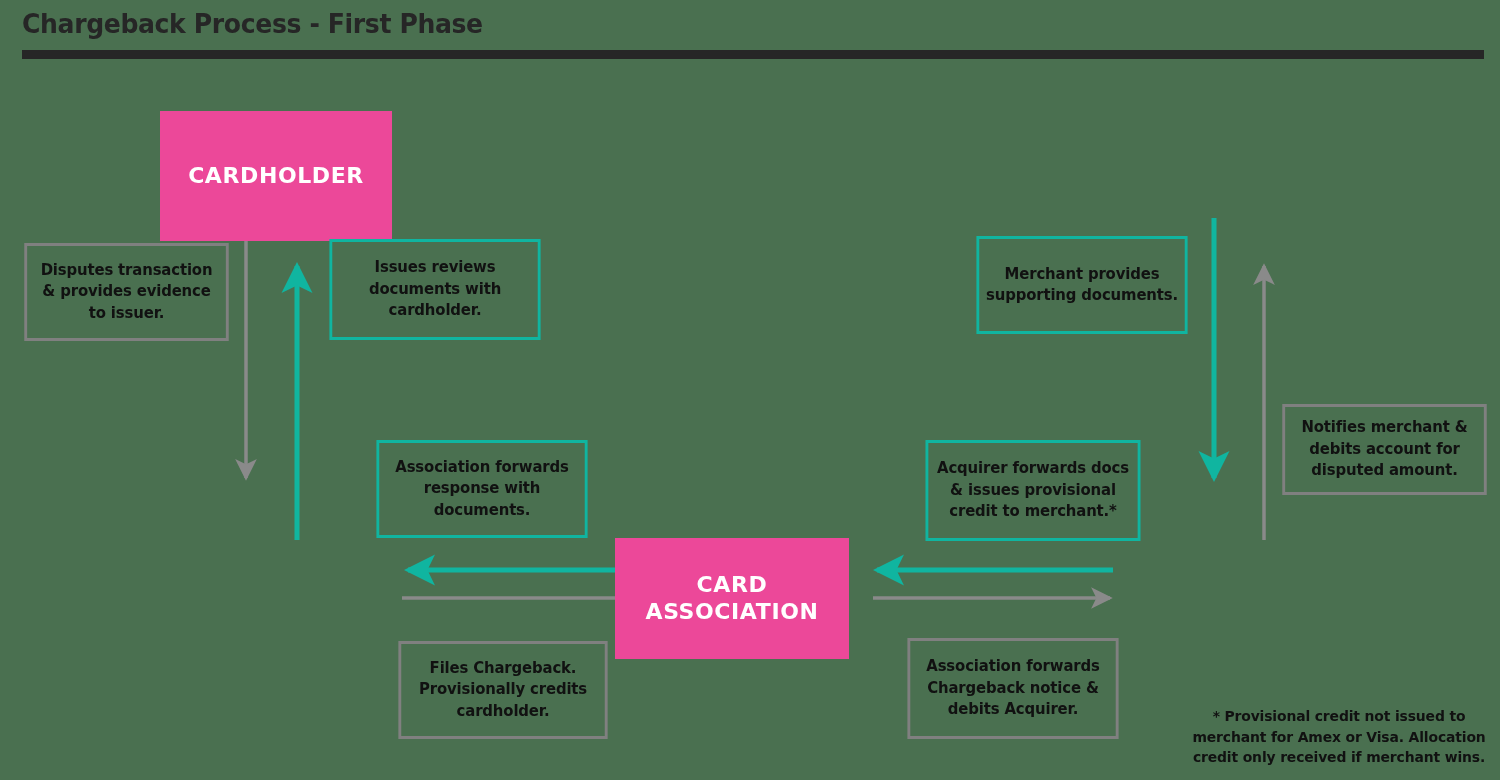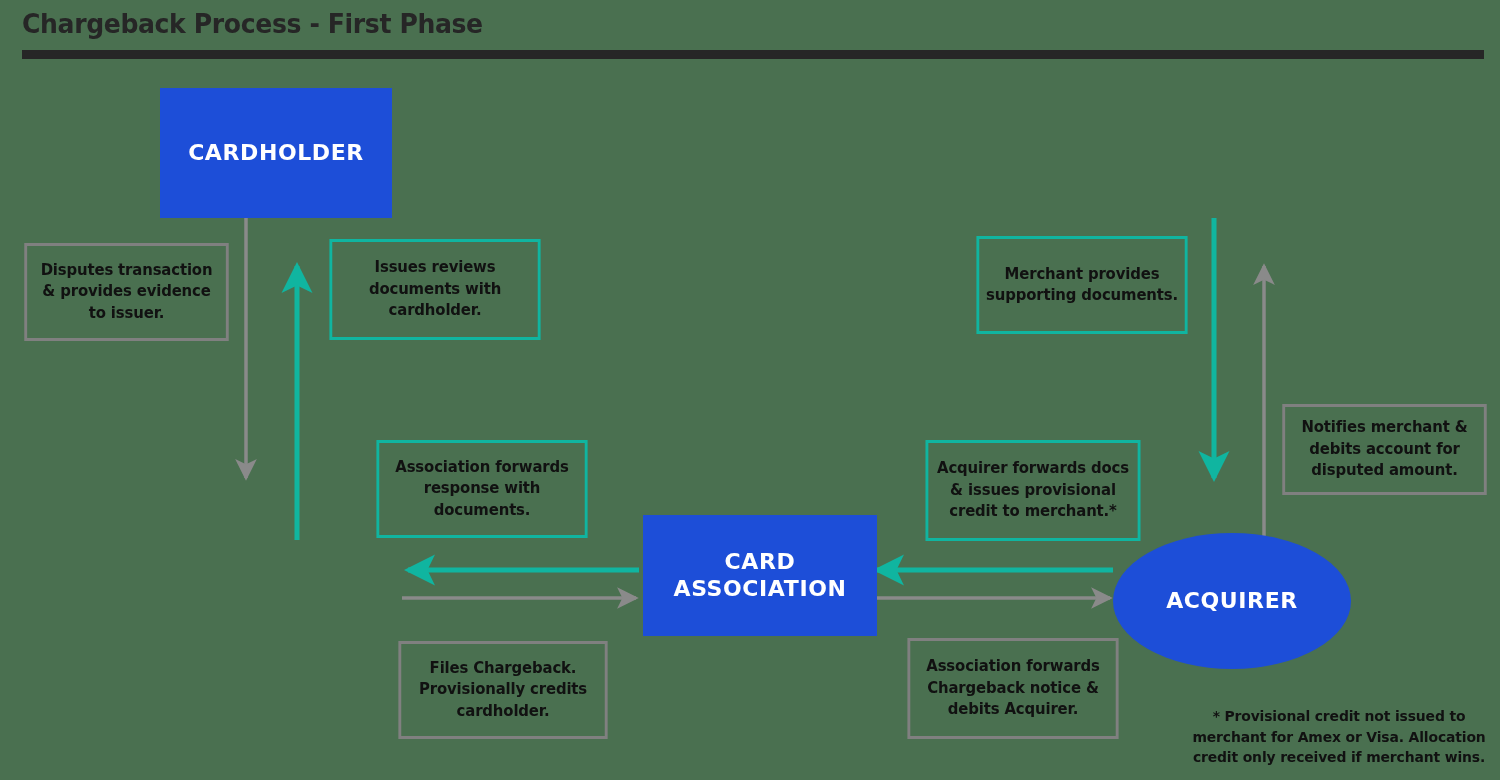--- a/index.html
+++ b/index.html
@@ -37,38 +37,39 @@
     position: absolute;
     left: 22px;
     top: 50px;
     width: 1462px;
     height: 9px;
     background: #262626;
   }
   
   .node {
     position: absolute;
-    background: #1d4ed8;
+    background: #ec4899;
     color: #ffffff;
     display: flex;
     align-items: center;
     justify-content: center;
     text-align: center;
     font-weight: bold;
     font-size: 22px;
     letter-spacing: 0.6px;
     line-height: 1.22;
     z-index: 3;
+    margin-top: 23px;
   }
   .node.ellipse {
     border-radius: 50%;
   }
   #node-cardholder  { left: 160px;  top: 88px;  width: 232px; height: 130px; }
   #node-merchant    { left: 1113px; top: 88px;  width: 238px; height: 130px; }
-  #node-association { left: 643px;  top: 515px; width: 234px; height: 121px; }
+  #node-association { left: 615px;  top: 515px; width: 234px; height: 121px; }
   #node-cardissuer  { left: 160px;  top: 533px; width: 244px; height: 136px; }
   #node-acquirer    { left: 1113px; top: 533px; width: 238px; height: 136px; }
 
   
   .callout {
     position: absolute;
     border: 3px solid #808080;
     color: #111111;
     font-size: 15.5px;
     font-weight: bold;
@@ -170,21 +171,20 @@
       <line x1="873" y1="598" x2="1110" y2="598" stroke="#8a8a8a" stroke-width="3.5" marker-end="url(#ah-gray)"></line>
     </g>
   </svg>
 
   <div class="node" id="node-cardholder">CARDHOLDER</div>
 
 
   <div class="node" id="node-association">CARD ASSOCIATION</div>
 
 
-  <div class="node ellipse" id="node-acquirer">ACQUIRER</div>
 
   <div class="callout" id="callout-disputes">Disputes transaction &amp; provides evidence to issuer.</div>
 
   <div class="callout teal" id="callout-issuer-rev">Issues reviews documents with cardholder.</div>
 
   <div class="callout teal" id="callout-merch-docs">Merchant provides supporting documents.</div>
 
   <div class="callout teal" id="callout-assoc-fwd">Association forwards response with documents.</div>
 
   <div class="callout teal" id="callout-acq-fwd">Acquirer forwards docs &amp; issues provisional credit to merchant.*</div>

